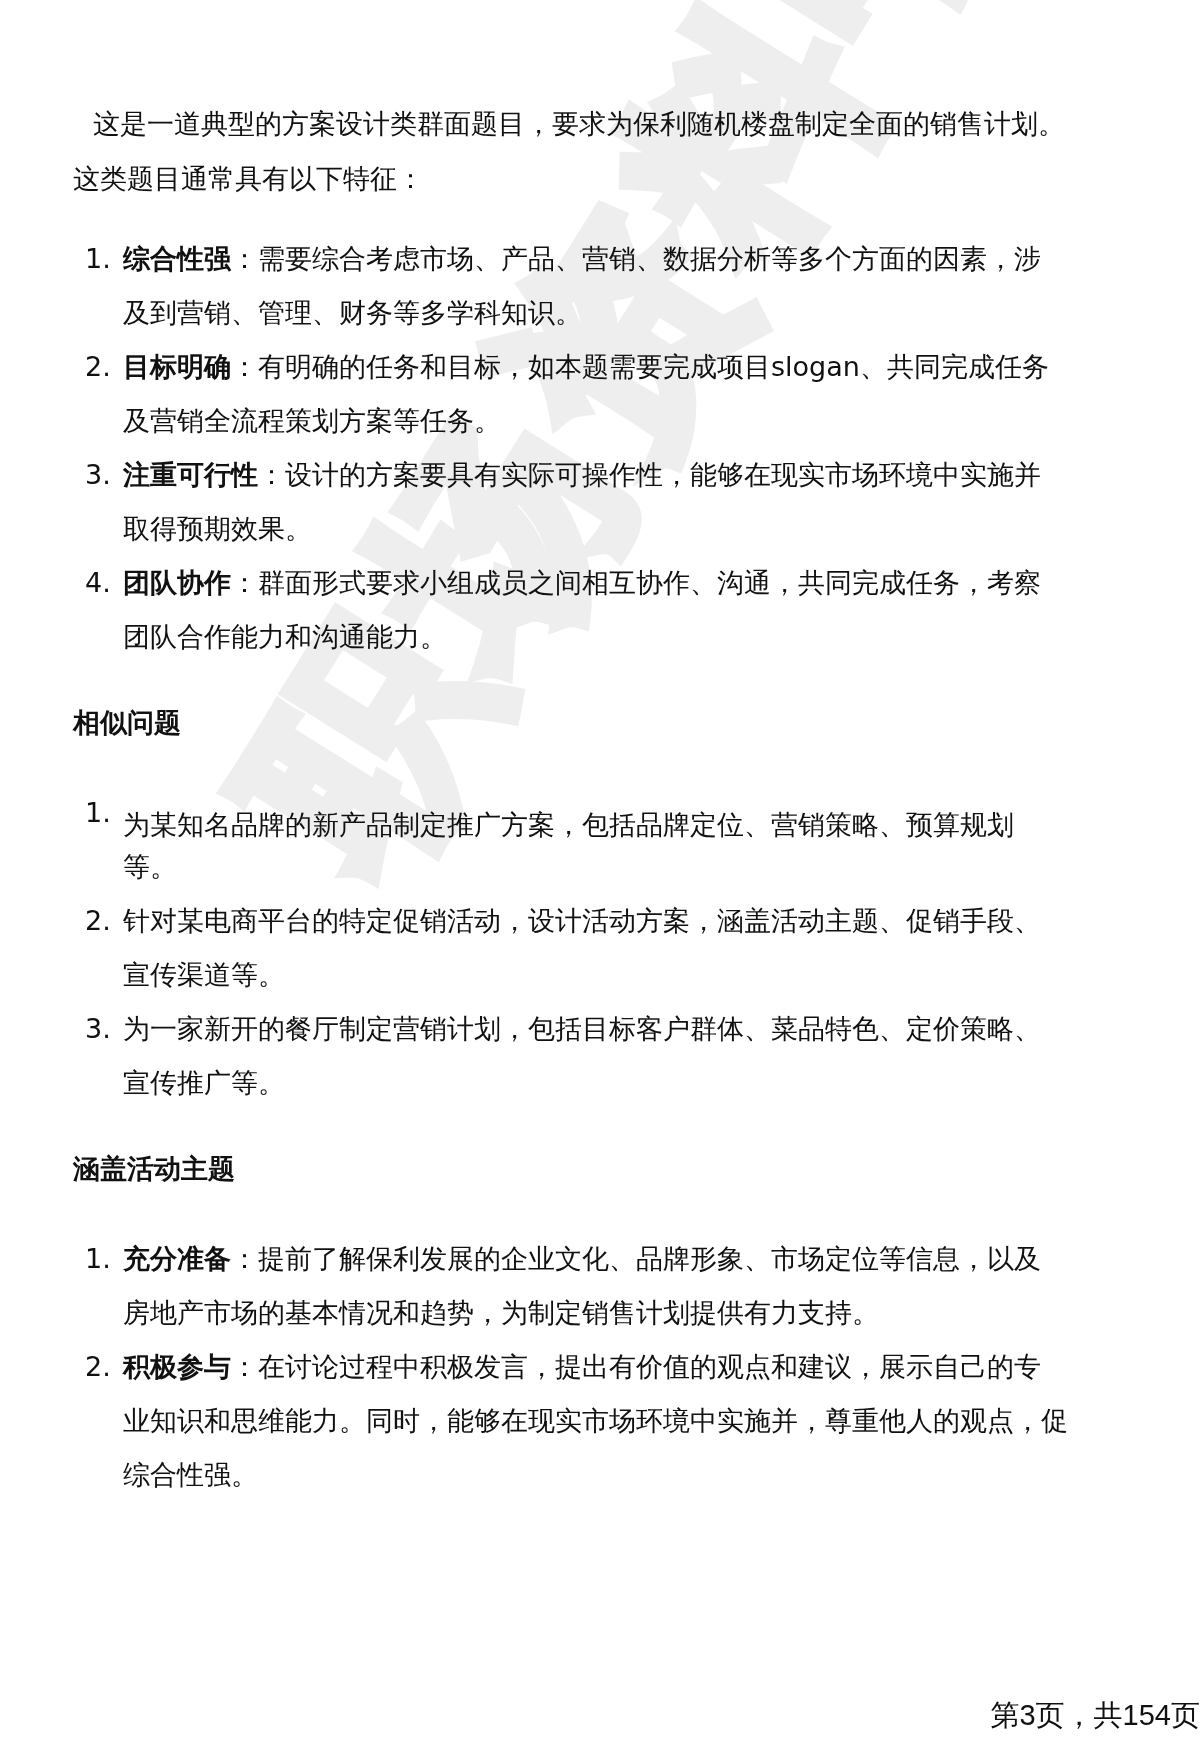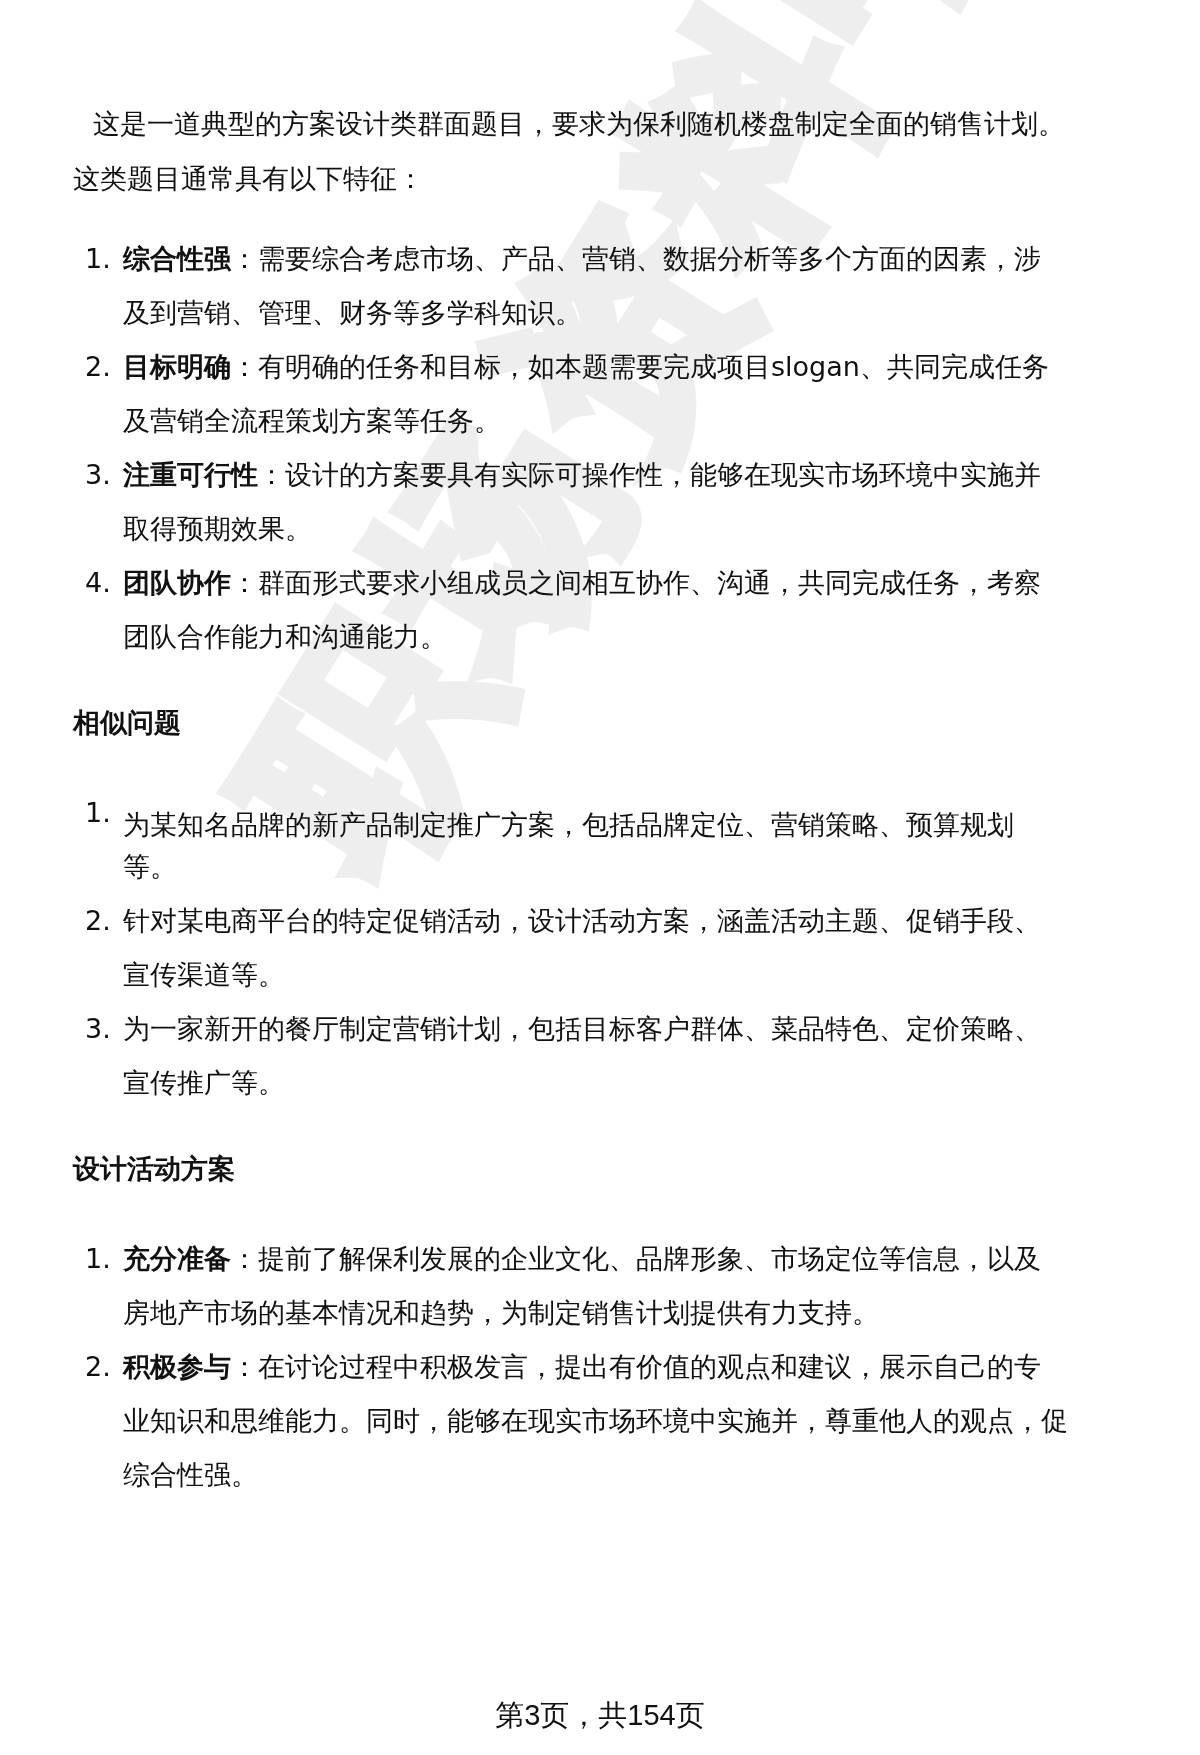--- a/index.html
+++ b/index.html
@@ -57,21 +57,21 @@
       line-height: 34px;
       z-index: 1;
     }
     .item { left: 123px; }
     .item b { font-weight: bold; }
     .footer {
       position: absolute;
       top: 1698px;
       left: 0;
       width: 1200px;
-      text-align: center;
+      text-align: right;
       font-size: 29px;
       line-height: 34px;
       font-family: "Liberation Sans", "DejaVu Sans", sans-serif;
       z-index: 1;
     }
   </style>
 </head>
 <body>
 
 <div class="page">
@@ -108,21 +108,21 @@
 
     <div class="num" style="top:904px;">2.</div>
     <div class="line item" style="top:904px;">针对某电商平台的特定促销活动，设计活动方案，涵盖活动主题、促销手段、</div>
     <div class="line item" style="top:958px;">宣传渠道等。</div>
 
     <div class="num" style="top:1012px;">3.</div>
     <div class="line item" style="top:1012px;">为一家新开的餐厅制定营销计划，包括目标客户群体、菜品特色、定价策略、</div>
     <div class="line item" style="top:1066px;">宣传推广等。</div>
   </div>
 
-  <div class="line heading" style="top:1152px;">设计活动方案</div>
+  <div class="line heading" style="top:1152px;">涵盖活动主题</div>
 
   <div>
     <div class="num" style="top:1242px;">1.</div>
     <div class="line item" style="top:1242px;"><b>充分准备</b><span>：提前了解保利发展的企业文化、品牌形象、市场定位等信息，以及</span></div>
     <div class="line item" style="top:1296px;">房地产市场的基本情况和趋势，为制定销售计划提供有力支持。</div>
 
     <div class="num" style="top:1350px;">2.</div>
     <div class="line item" style="top:1350px;"><b>积极参与</b><span>：在讨论过程中积极发言，提出有价值的观点和建议，展示自己的专</span></div>
     <div class="line item" style="top:1404px;">业知识和思维能力。同时，能够在现实市场环境中实施并，尊重他人的观点，促</div>
     <div class="line item" style="top:1458px;">综合性强。</div>

